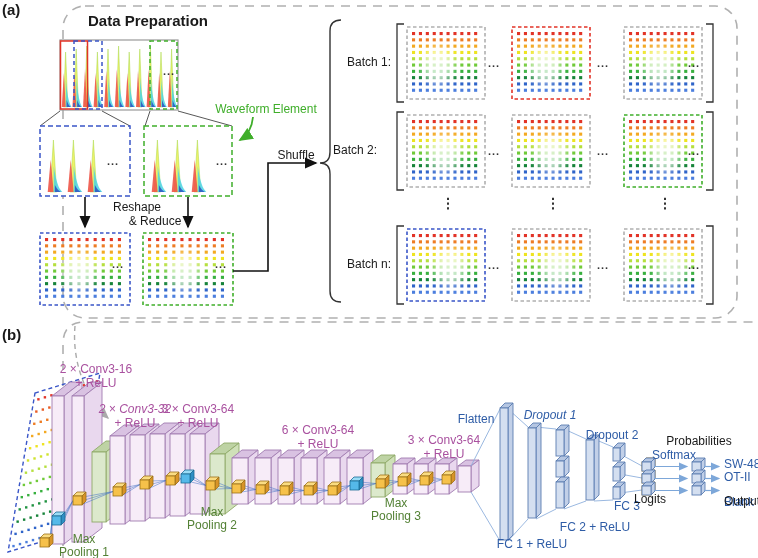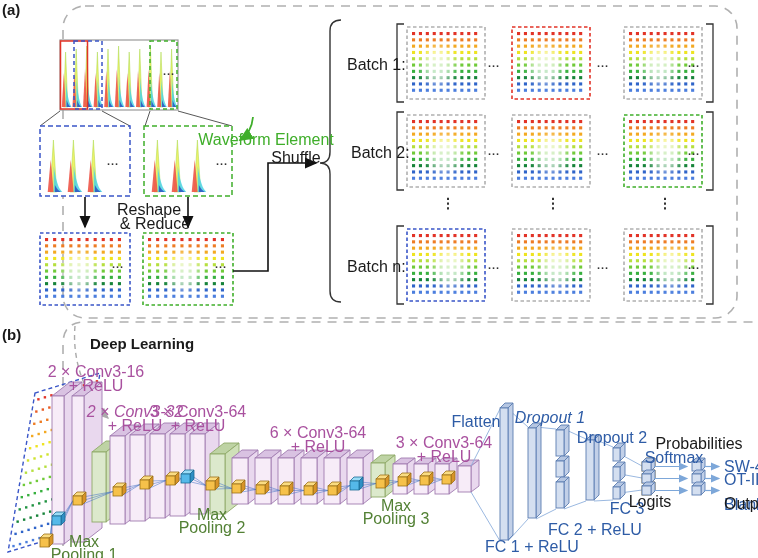--- a/index.html
+++ b/index.html
@@ -1,19 +1,19 @@
 <!DOCTYPE html>
 <html><head>
 <meta charset="utf-8">
 <style>
   html,body{margin:0;padding:0;background:#fff;}
   .fig{position:relative;width:758px;height:558px;background:#fff;overflow:hidden;
        font-family:"Liberation Sans",sans-serif;}
   svg{position:absolute;left:0;top:0;}
-  .lbl{position:absolute;font-size:16px;line-height:1.1;white-space:nowrap;color:#1a1a1a;}
+  .lbl{position:absolute;font-size:12px;line-height:1.1;white-space:nowrap;color:#1a1a1a;}
   .ctr{transform:translateX(-50%);text-align:center;}
   .bold15{font-size:15px;font-weight:bold;}
   .purple{color:#a9519f;}
   .greenlbl{color:#538135;}
   .bluelbl{color:#2e5ca6;}
   .accent-green{color:#3fae2a;}
   .ell{position:absolute;font-size:11px;font-weight:bold;color:#333;letter-spacing:1px;line-height:1;}
   .vell{position:absolute;font-size:14px;font-weight:bold;color:#333;line-height:1;}
 </style>
 </head>
@@ -1621,30 +1621,30 @@
       <rect x="692" y="486" width="9" height="9" fill="#d4dff0" stroke="#5b7db1" stroke-width="0.9"></rect>
       <line x1="654" y1="466.5" x2="687" y2="466.5" stroke="#7da7d9" stroke-width="1.2" marker-end="url(#mBlue)"></line>
       <line x1="654" y1="478.5" x2="687" y2="478.5" stroke="#7da7d9" stroke-width="1.2" marker-end="url(#mBlue)"></line>
       <line x1="654" y1="490.5" x2="687" y2="490.5" stroke="#7da7d9" stroke-width="1.2" marker-end="url(#mBlue)"></line>
       <line x1="704" y1="466.5" x2="719" y2="466.5" stroke="#7da7d9" stroke-width="1.2" marker-end="url(#mBlue)"></line>
       <line x1="704" y1="478.5" x2="719" y2="478.5" stroke="#7da7d9" stroke-width="1.2" marker-end="url(#mBlue)"></line>
       <line x1="704" y1="490.5" x2="719" y2="490.5" stroke="#7da7d9" stroke-width="1.2" marker-end="url(#mBlue)"></line>
     </svg>
 
   <div class="lbl bold15" style="left:2px;top:2px;">(a)</div>
-  <div class="lbl ctr accent-green" style="left: 266px; top: 103px; color: rgb(63, 174, 42); margin-top: 28px;">Waveform Element</div>
-  <div class="lbl ctr" style="left:149px;top:201px;">Reshape</div>
+  <div class="lbl bold15" style="left:88px;top:13px;">Data Preparation</div>
+  <div class="lbl ctr accent-green" style="left: 266px; top: 103px; color: rgb(63, 174, 42);">Waveform Element</div>
+  <div class="lbl ctr" style="left:137px;top:201px;">Reshape</div>
   <div class="lbl ctr" style="left:137px;top:215px;margin-left:18px;">&amp; Reduce</div>
   <div class="lbl ctr" style="left:296px;top:149px;">Shuffle</div>
   <div class="lbl" style="left:347px;top:56px;">Batch 1:</div>
-  <div class="lbl" style="left:351px;top:144px;">Batch 2:</div>
+  <div class="lbl" style="left:333px;top:144px;">Batch 2:</div>
   <div class="lbl" style="left:347px;top:258px;">Batch n:</div>
 
   <div class="lbl bold15" style="left:2px;top:327px;">(b)</div>
-  <div class="lbl bold15" style="left:90px;top:336px;">Deep Learning</div>
 
   <div class="lbl ctr purple" style="left: 96px; top: 363px; color: rgb(169, 81, 159);">2 × Conv3-16</div>
   <div class="lbl ctr purple" style="left: 96px; top: 377px; color: rgb(169, 81, 159);">+ ReLU</div>
   <div class="lbl ctr purple" style="left: 135px; top: 403px; color: rgb(169, 81, 159); font-style: italic;">2 × Conv3-32</div>
   <div class="lbl ctr purple" style="left: 135px; top: 417px; color: rgb(169, 81, 159);">+ ReLU</div>
   <div class="lbl ctr purple" style="left: 198px; top: 403px; color: rgb(169, 81, 159);">3 × Conv3-64</div>
   <div class="lbl ctr purple" style="left: 198px; top: 417px; color: rgb(169, 81, 159);">+ ReLU</div>
   <div class="lbl ctr purple" style="left: 318px; top: 424px; color: rgb(169, 81, 159);">6 × Conv3-64</div>
   <div class="lbl ctr purple" style="left: 318px; top: 438px; color: rgb(169, 81, 159);">+ ReLU</div>
   <div class="lbl ctr purple" style="left: 444px; top: 434px; color: rgb(169, 81, 159);">3 × Conv3-64</div>

